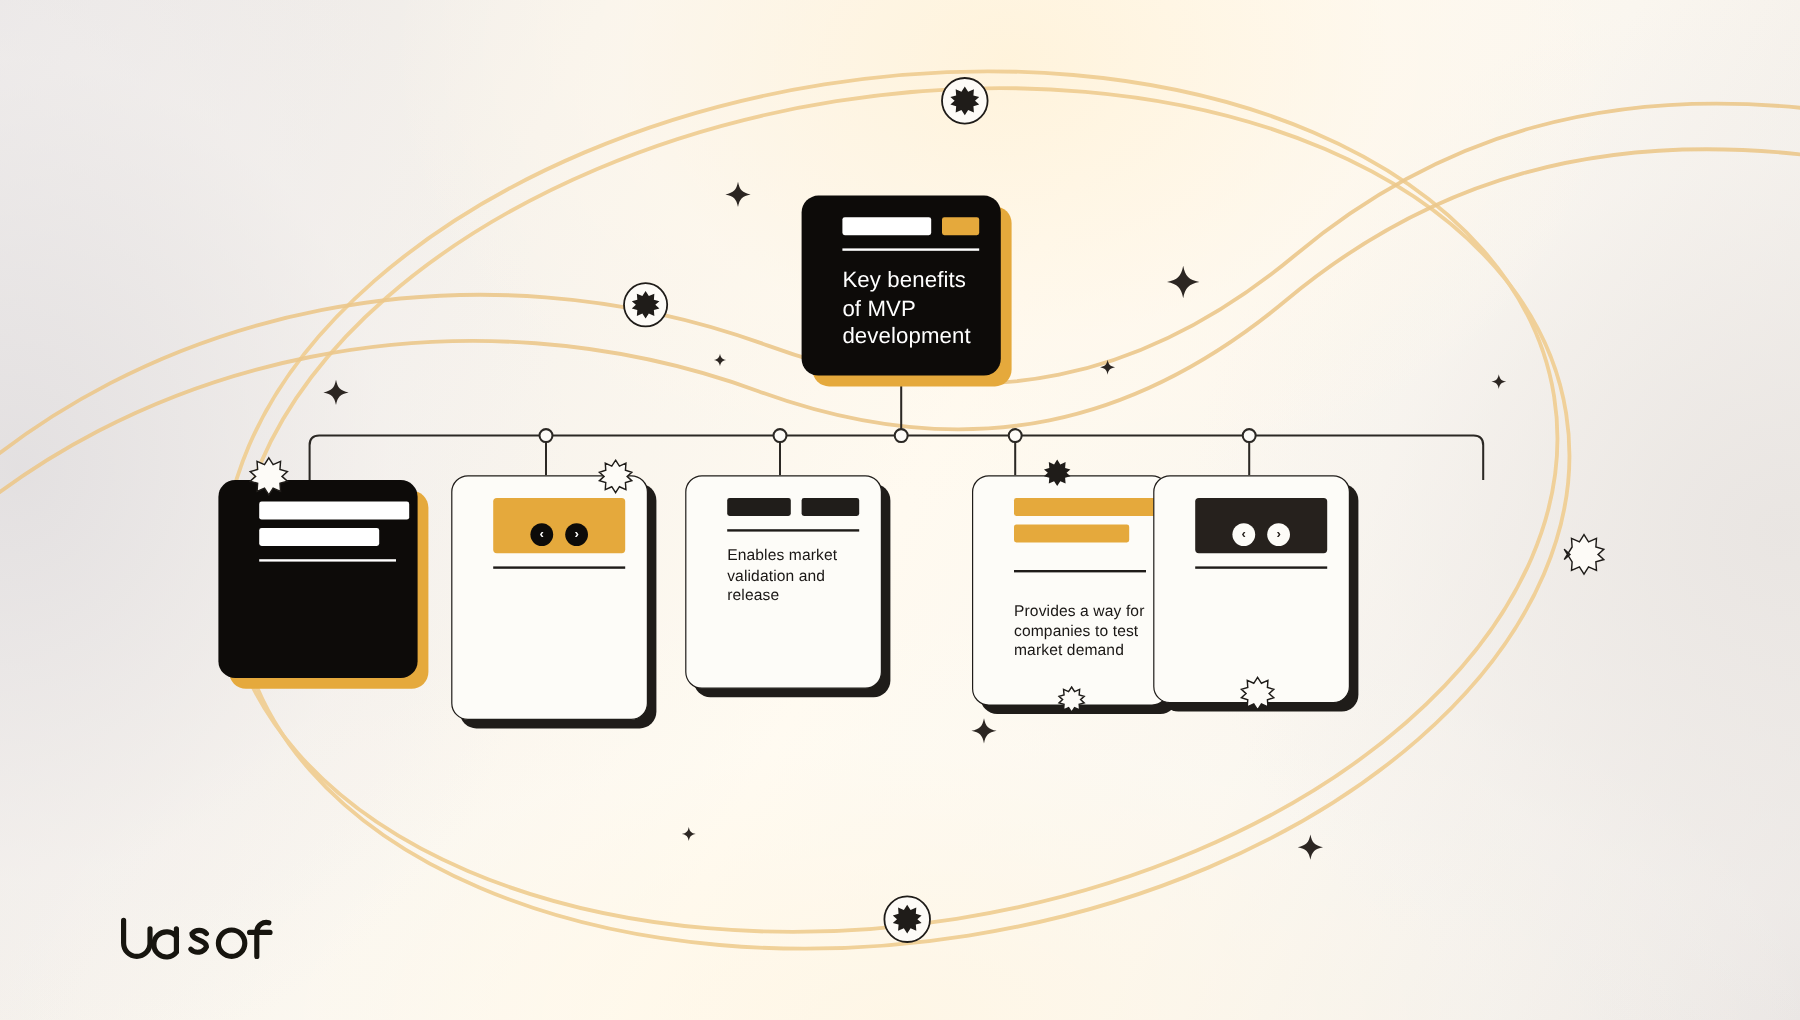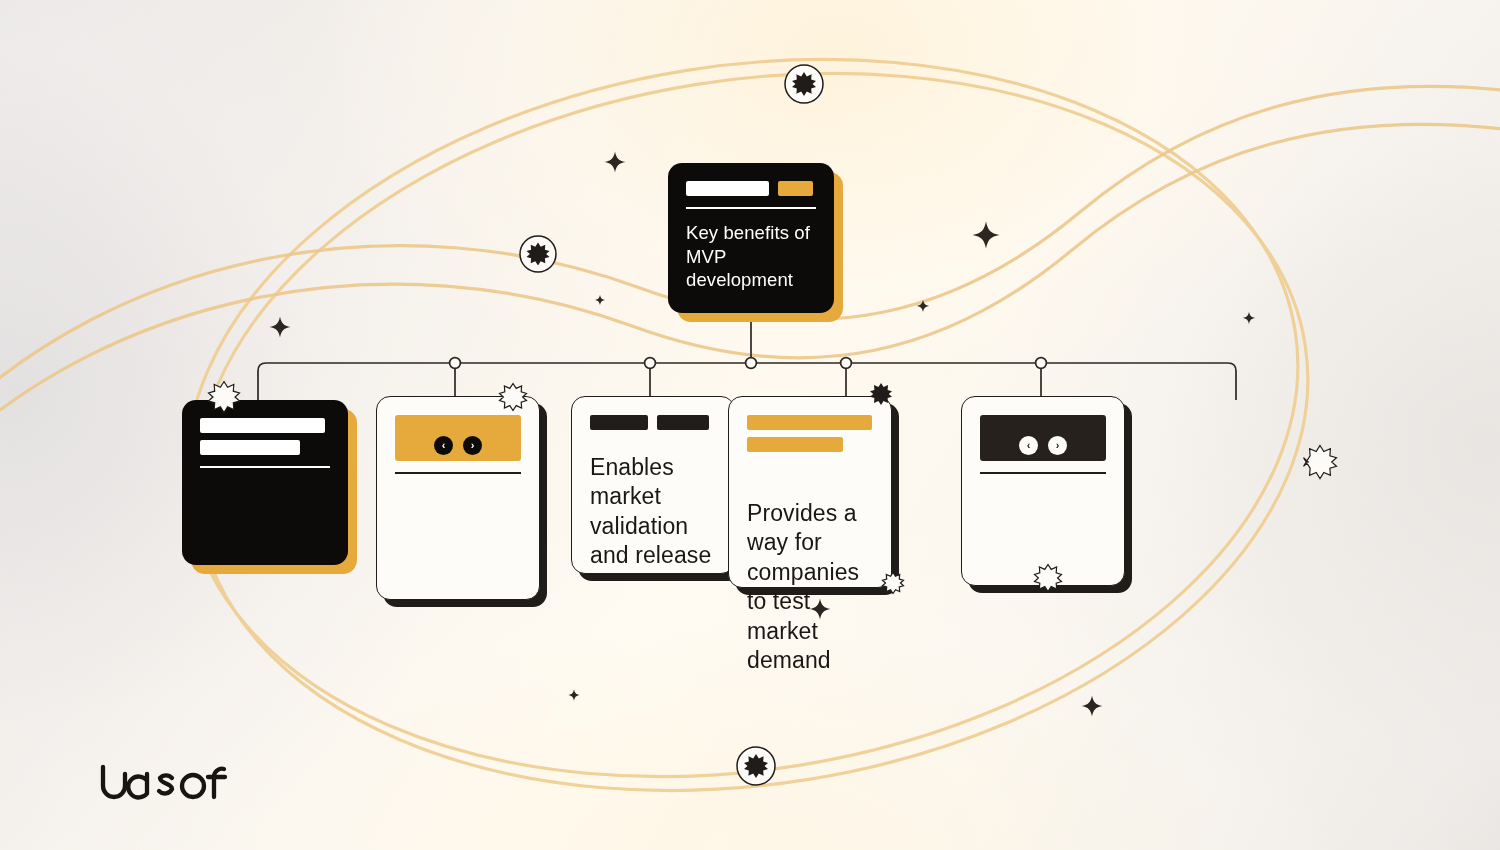--- a/index.html
+++ b/index.html
@@ -19,39 +19,39 @@
       radial-gradient(ellipse 900px 420px at 50% 100%, rgba(255,246,228,0.8) 0%, rgba(255,252,244,0.3) 55%, rgba(255,255,255,0) 85%),
       linear-gradient(118deg, #e9e6e6 0%, #f6f2ec 26%, #fffaf0 50%, #faf6ef 70%, #e9e5e3 100%);
   }
   .bg-svg { position:absolute; left:0; top:0; width:1500px; height:850px; pointer-events:none; }
   .link-svg { position:absolute; left:0; top:0; width:1500px; height:850px; pointer-events:none; }
 
   
   .card {
     position:absolute;
     border-radius:14px;
-    padding:18px 18px 20px 18px;
+    padding:18px 18px 20px 34px;
     display:flex; flex-direction:column;
   }
   .card.dark {
     background:#0d0b09; color:#ffffff;
     box-shadow:9px 9px 0 0 #e5a93c;
   }
   .card.light {
     background:#fdfcf8; color:#1a1715;
     border:1.6px solid #1f1c19;
     box-shadow:7px 7px 0 0 #1f1c19;
   }
   .bar-row { display:flex; gap:9px; }
   .bar { height:15px; border-radius:2px; }
   .divider { height:2px; margin:11px 0 12px 0; }
   .card.dark .divider { background:#ffffff; }
   .card.light .divider { background:#1f1c19; }
   .card-text {
-    font-size:23px; line-height:1.28; font-weight:400;
+    font-size:13px; line-height:1.28; font-weight:400;
     letter-spacing:0.1px;
   }
   .card.hero .card-text { font-size:18.5px; }
 
   .media {
     height:46px; border-radius:3px;
     display:flex; align-items:flex-end; justify-content:center;
     gap:10px; padding-bottom:6px;
   }
   .navbtn {
@@ -156,21 +156,21 @@
 
   <div class="card light" style="left:571px; top:396px; width:164px; height:178px;">
     <div class="bar-row">
       <div class="bar" style="width:58px;background:#201d1a;"></div>
       <div class="bar" style="width:52px;background:#201d1a;"></div>
     </div>
     <div class="divider"></div>
     <div class="card-text">Enables market validation and release</div>
   </div>
 
-  <div class="card light" style="left:728px; top:396px; width:164px; height:192px;gap:12px;">
+  <div class="card light" style="left:810px; top:396px; width:164px; height:192px;gap:12px;">
     <div>
       <div class="bar" style="width:125px;background:#e5a93c;"></div>
       <div class="bar" style="width:96px;background:#e5a93c;margin-top:7px;"></div>
     </div>
     <div class="divider"></div>
     <div class="card-text">Provides a way for companies to test market demand</div>
   </div>
 
   <div class="card light" style="left:961px; top:396px; width:164px; height:190px;">
     <div class="media dark">

